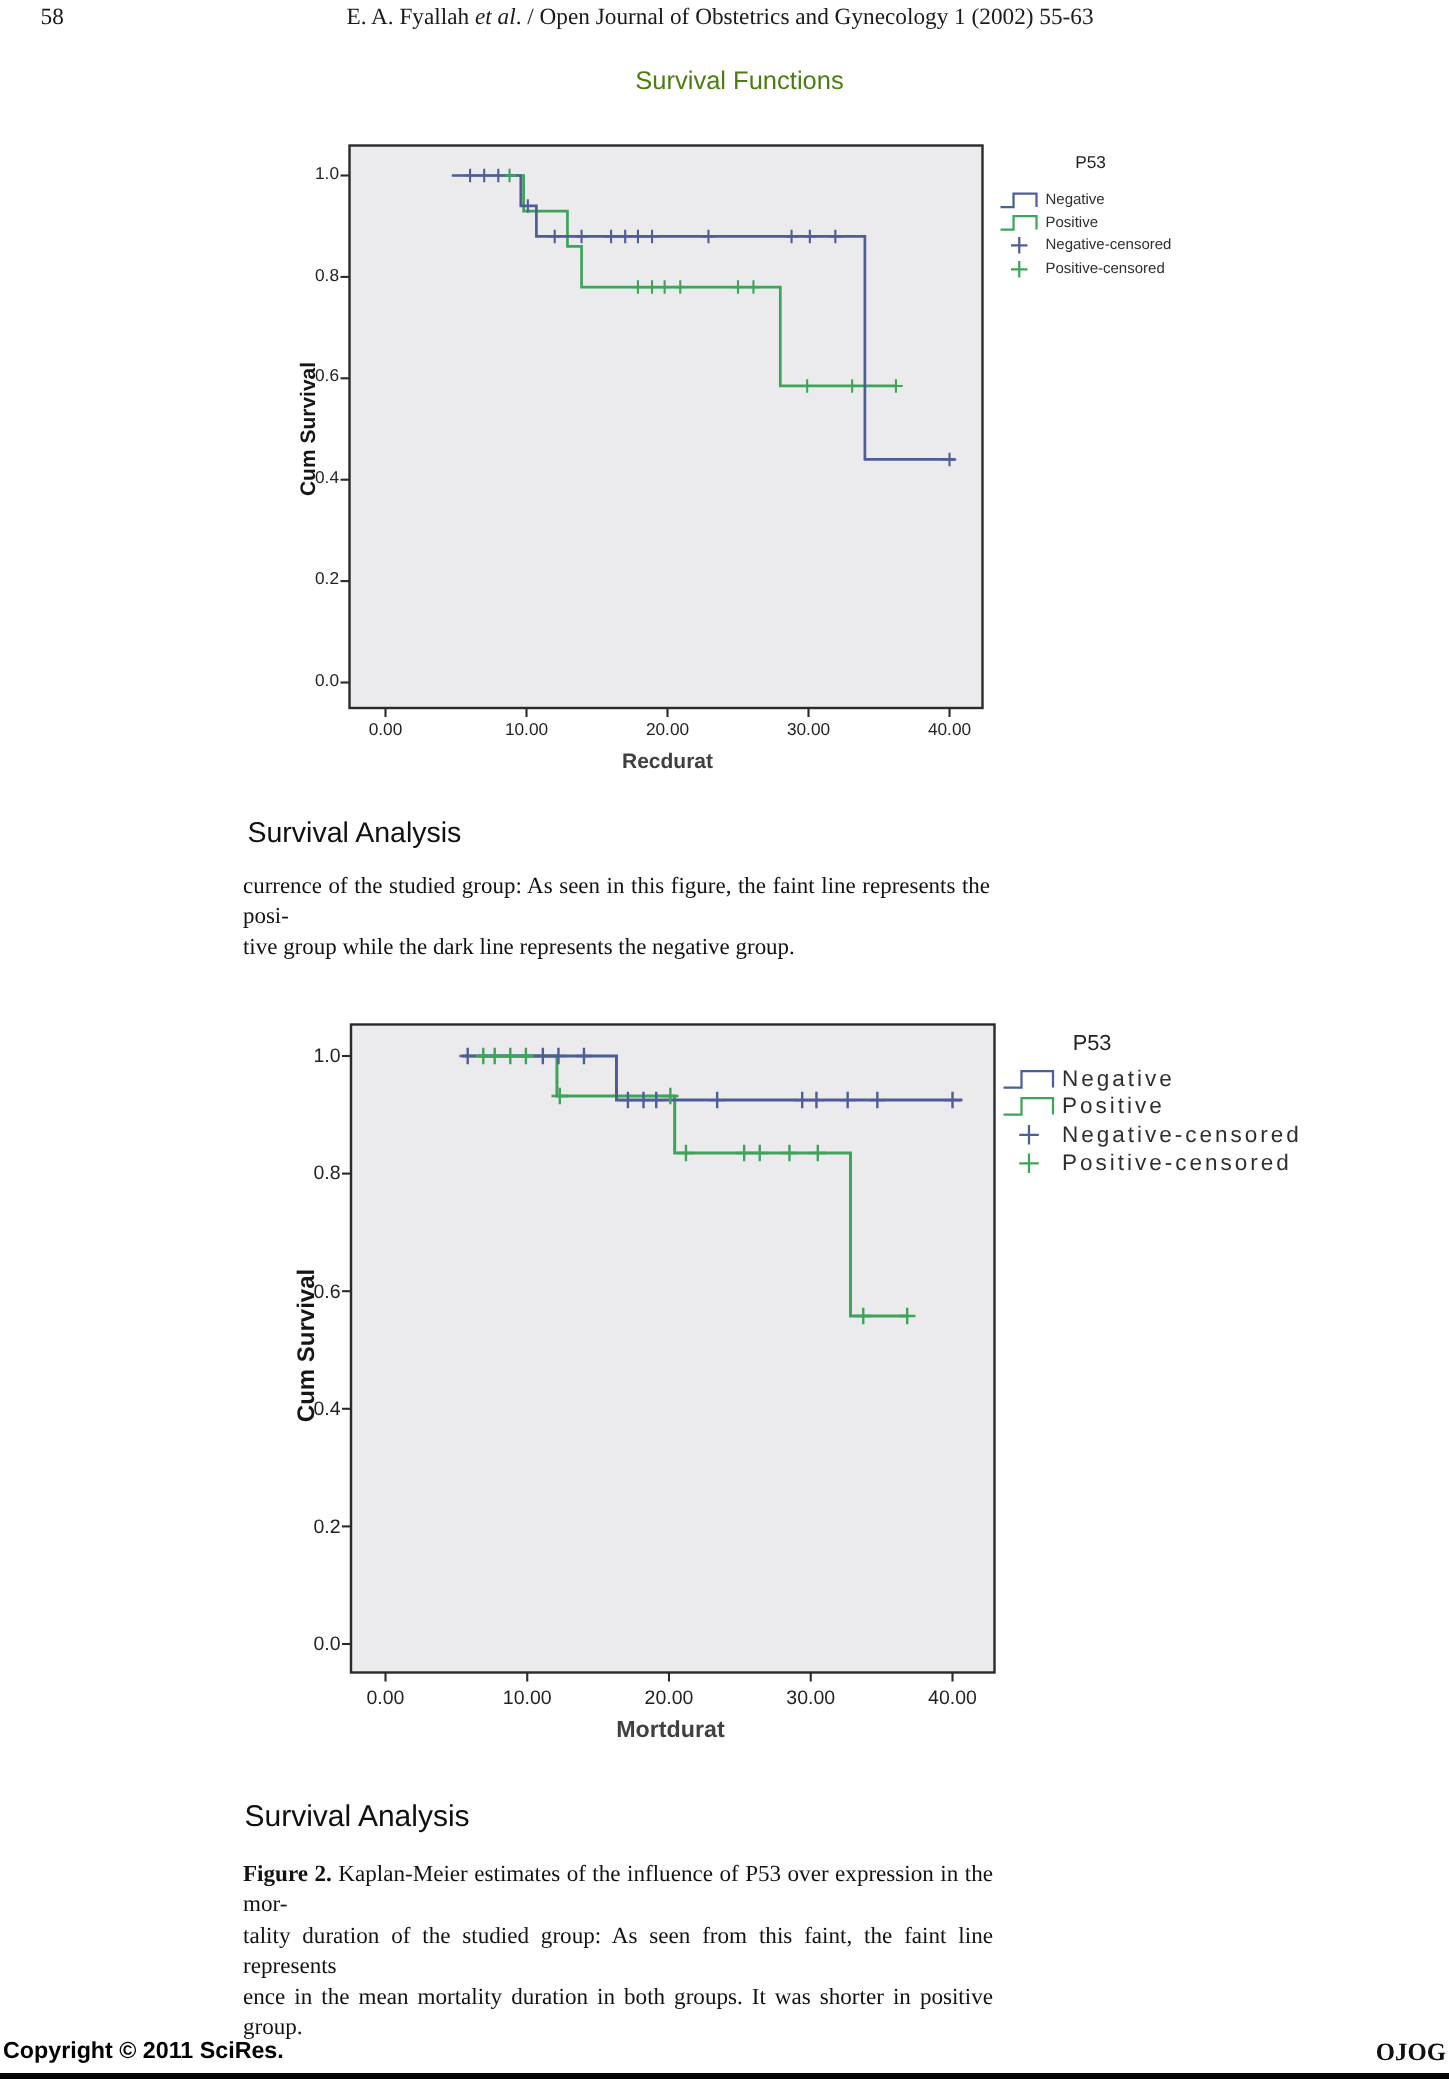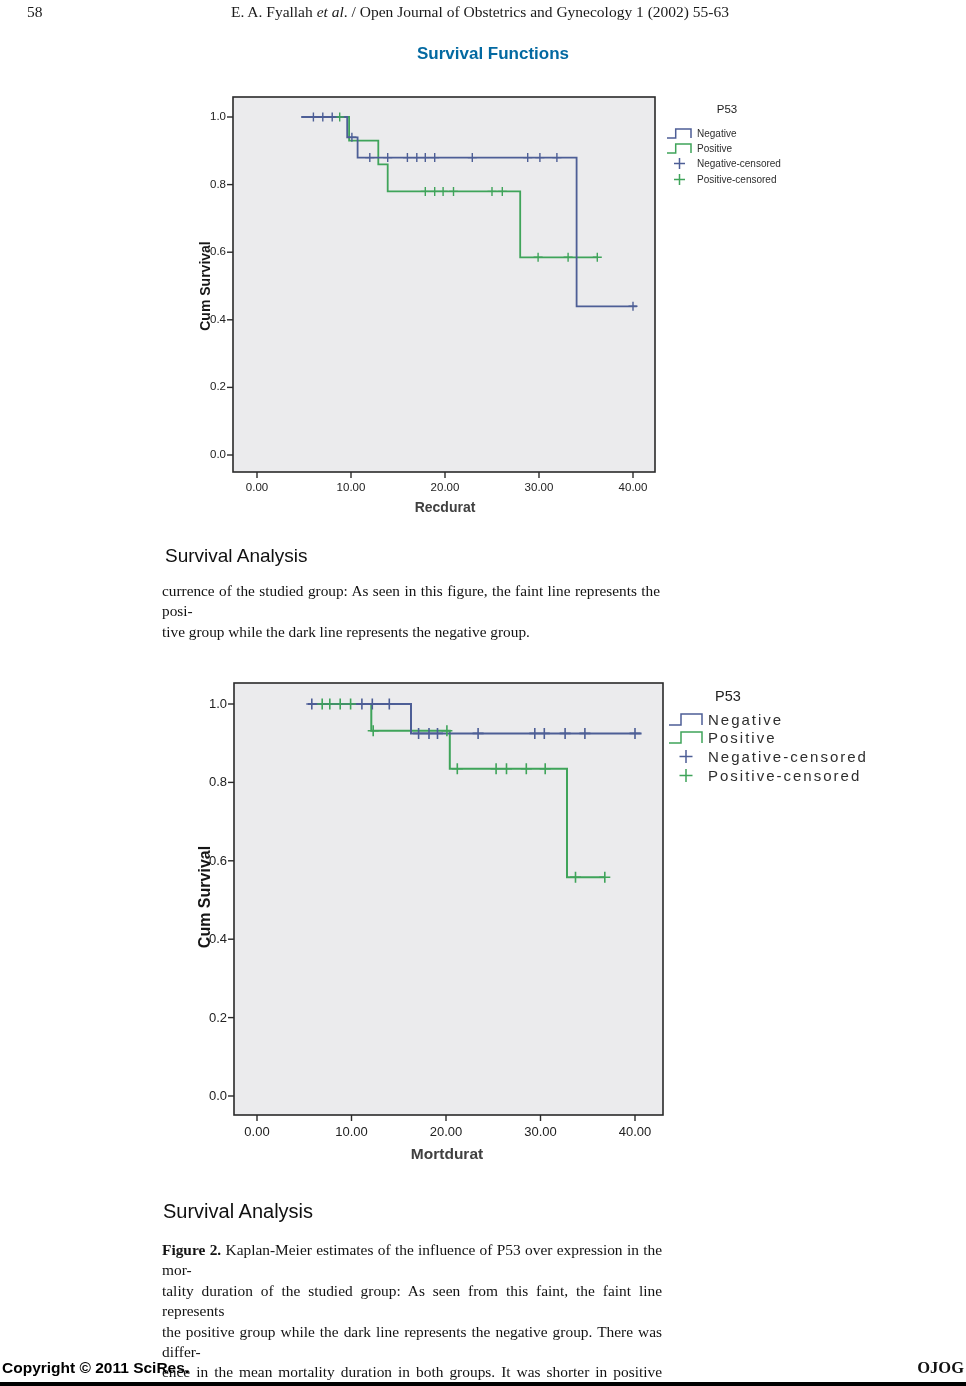--- a/index.html
+++ b/index.html
@@ -2,21 +2,21 @@
 <html><head>
 <meta charset="utf-8">
 <style>
   html,body{margin:0;padding:0;background:#fff;}
   .page{position:relative;width:966px;height:1386px;background:#ffffff;overflow:hidden;
         font-family:"Liberation Sans",sans-serif;color:#111;}
   .abs{position:absolute;}
   .serif{font-family:"Liberation Serif",serif;}
   .center{transform:translateX(-50%);}
   .hdr{font-size:15.5px;color:#1a1a1a;white-space:nowrap;}
-  .chart-title{font-weight:bold;font-size:17px;color:#0369a1;white-space:nowrap;}
+  .chart-title{font-weight:normal;font-size:17px;color:#4d7c0f;white-space:nowrap;}
   .axis-label-x{font-weight:bold;color:#404040;white-space:nowrap;}
   .ylab{font-weight:bold;color:#161616;white-space:nowrap;
         transform:translate(-50%,-50%) rotate(-90deg);}
   .tick1{font-size:11.5px;color:#222;}
   .tick2{font-size:13px;color:#222;}
   .legend-title1{font-size:11.5px;color:#222;}
   .legend-title2{font-size:14.5px;color:#222;}
   .legend-row{display:flex;align-items:center;gap:4px;white-space:nowrap;}
   .leg1-label{font-size:10px;color:#2e2e2e;}
   .leg2-label{font-size:15px;letter-spacing:2px;color:#2e2e2e;}
@@ -87,21 +87,20 @@
   </div>
 
   <div class="abs ylab" style="left:205px;top:897px;font-size:16px;">Cum Survival</div>
   <div class="abs axis-label-x center" style="left:447px;top:1145px;font-size:15.5px;">Mortdurat</div>
   <div class="abs legend-title2 center" style="left:728px;top:688px;">P53</div>
 
   <div class="abs sa-heading" style="left:163px;top:1200px;font-size:20px;">Survival Analysis</div>
   <div class="abs caption" style="left:162px;top:1240px;width:500px;font-size:15.4px;line-height:20.4px;">
     <div class="cap-line jline"><span class="cap-lead">Figure 2.</span><span> Kaplan-Meier estimates of the influence of P53 over expression in the mor-</span></div>
     <div class="cap-line jline">tality duration of the studied group: As seen from this faint, the faint line represents</div>
-    <div class="cap-line jline">the positive group while the dark line represents the negative group. There was differ-</div>
     <div class="cap-line">ence in the mean mortality duration in both groups. It was shorter in positive group.</div>
   </div>
 
   <div class="abs footer-copy" style="left:2px;top:1359px;">Copyright © 2011 SciRes.</div>
   <div class="abs footer-ojog" style="right:2px;top:1358px;">OJOG</div>
   <div class="abs bottom-rule" style="left:0;top:1382px;width:966px;height:4px;"></div>
 
 <div class="abs tick1" style="left: 235px; top: 481px; width: 44px; text-align: center;">0.00</div>
     <div class="abs tick1" style="left: 329px; top: 481px; width: 44px; text-align: center;">10.00</div>
     <div class="abs tick1" style="left: 423px; top: 481px; width: 44px; text-align: center;">20.00</div>

